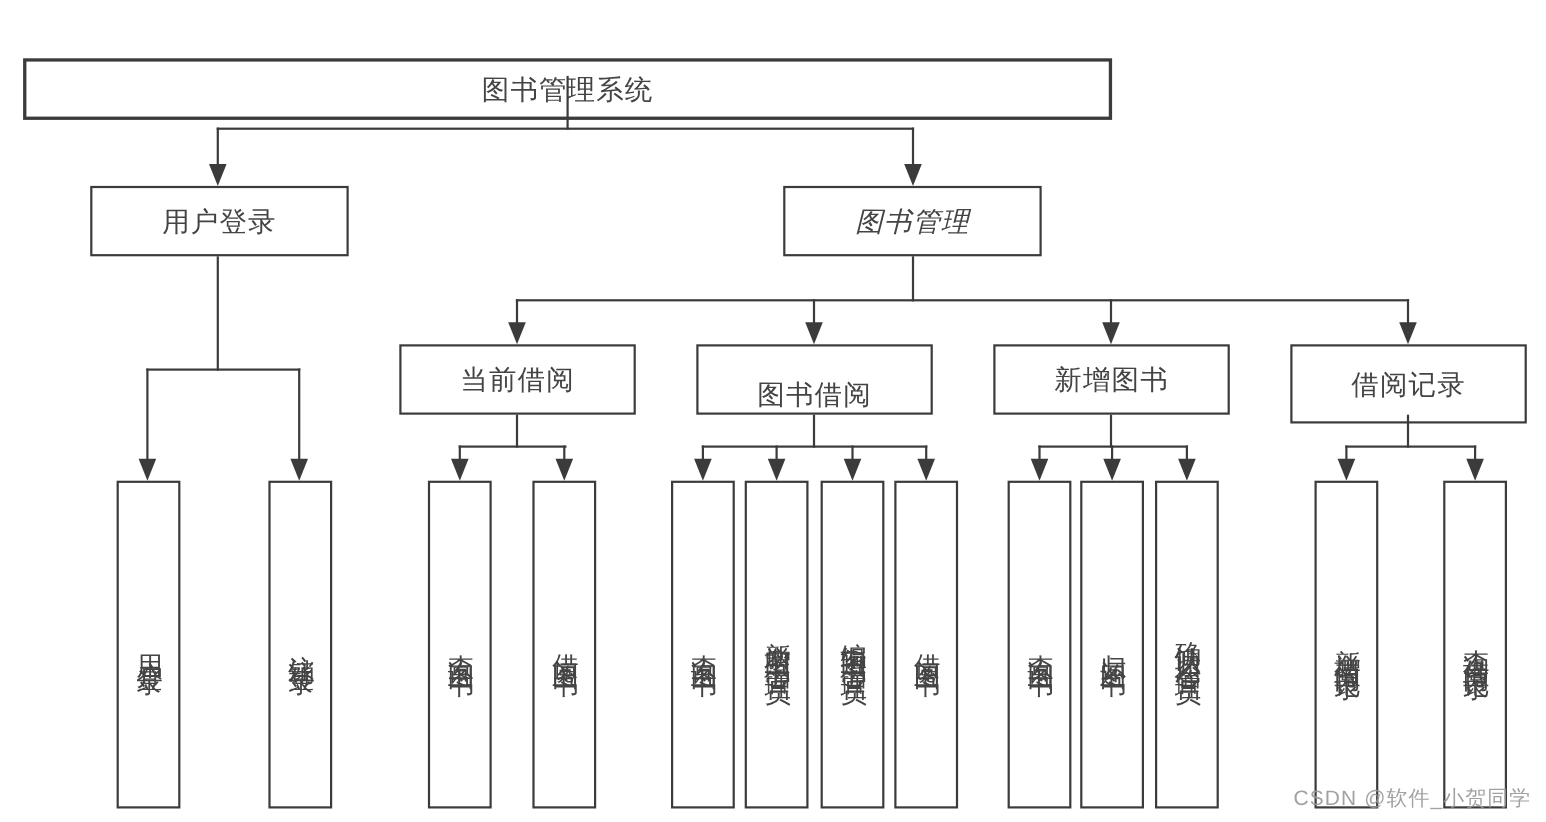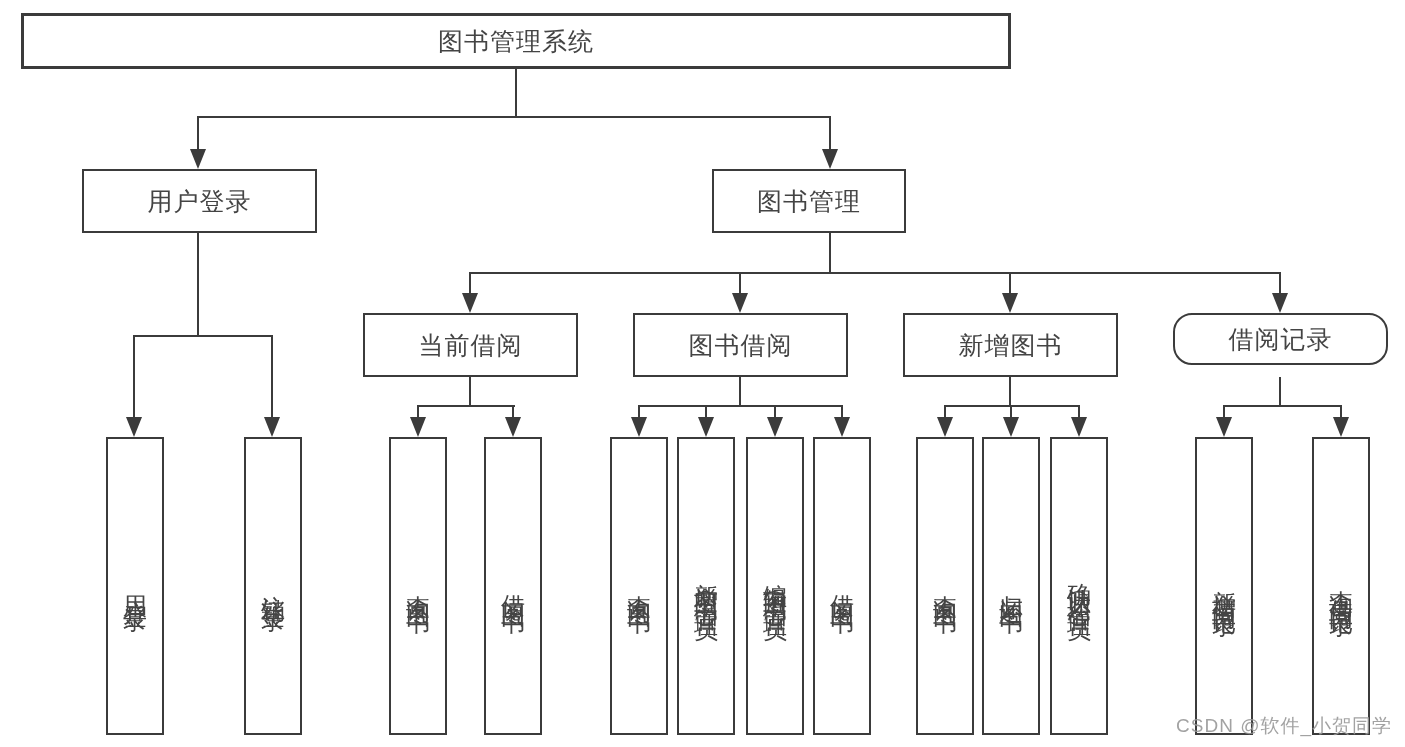--- a/index.html
+++ b/index.html
@@ -6,21 +6,21 @@
   .stage {
     position:relative; width:1405px; height:747px; background:#ffffff;
     font-family:"Liberation Sans","DejaVu Sans",sans-serif;
     color:#444444; overflow:hidden;
   }
   .box {
     position:absolute; box-sizing:border-box;
     border:2px solid #3b3b3b; background:#ffffff;
     display:flex; align-items:center; justify-content:center;
   }
-  .rootbox { border-width:3px; }
+  .rootbox { border-width:3px;margin-top:40px; }
   .hbox { font-size:25px; font-weight:500; letter-spacing:1px; }
   .leaf span {
     writing-mode:vertical-rl; text-orientation:mixed;
     font-size:24px; font-weight:500; letter-spacing:5px; line-height:1;
   }
   .vl { position:absolute; width:2px; background:#3b3b3b; }
   .hl { position:absolute; height:2px; background:#3b3b3b; }
   .ah {
     position:absolute; width:0; height:0;
     border-left:8px solid transparent; border-right:8px solid transparent;
@@ -44,21 +44,21 @@
   <div class="vl" style="left:515px; top:69px; height:49px;"></div>
   <div class="hl" style="left:197px; top:116px; width:634px;"></div>
   <div class="vl" style="left:197px; top:116px; height:35px;"></div>
   <div class="ah" style="left:190px; top:149px;"></div>
   <div class="vl" style="left:829px; top:116px; height:35px;"></div>
   <div class="ah" style="left:822px; top:149px;"></div>
 
   <div class="box hbox" style="left:82px; top:169px; width:235px; height:64px;">
     <span>用户登录</span>
   </div>
-  <div class="box hbox" style="left:712px; top:169px; width:194px; height:64px;">
+  <div class="box hbox" style="left:712px; top:169px; width:235px; height:64px;font-style:italic;">
     <span>图书管理</span>
   </div>
 
   <div class="vl" style="left:197px; top:233px; height:104px;"></div>
   <div class="hl" style="left:133px; top:335px; width:140px;"></div>
   <div class="vl" style="left:133px; top:335px; height:84px;"></div>
   <div class="ah" style="left:126px; top:417px;"></div>
   <div class="vl" style="left:271px; top:335px; height:84px;"></div>
   <div class="ah" style="left:264px; top:417px;"></div>
 
@@ -69,27 +69,27 @@
   <div class="vl" style="left:739px; top:272px; height:23px;"></div>
   <div class="ah" style="left:732px; top:293px;"></div>
   <div class="vl" style="left:1009px; top:272px; height:23px;"></div>
   <div class="ah" style="left:1002px; top:293px;"></div>
   <div class="vl" style="left:1279px; top:272px; height:23px;"></div>
   <div class="ah" style="left:1272px; top:293px;"></div>
 
   <div class="box hbox" style="left:363px; top:313px; width:215px; height:64px;">
     <span>当前借阅</span>
   </div>
-  <div class="box hbox" style="left:633px; top:313px; width:215px; height:64px;">
+  <div class="box hbox" style="left:633px; top:313px; width:215px; height:64px;align-items:flex-end;">
     <span>图书借阅</span>
   </div>
   <div class="box hbox" style="left:903px; top:313px; width:215px; height:64px;">
     <span>新增图书</span>
   </div>
-  <div class="box hbox" style="left:1173px; top:313px; width:215px; height:52px;border-radius:19px;">
+  <div class="box hbox" style="left:1173px; top:313px; width:215px; height:72px;">
     <span>借阅记录</span>
   </div>
 
   <div class="vl" style="left:469px; top:377px; height:30px;"></div>
   <div class="hl" style="left:417px; top:405px; width:98px;"></div>
   <div class="vl" style="left:417px; top:405px; height:14px;"></div>
   <div class="ah" style="left:410px; top:417px;"></div>
   <div class="vl" style="left:512px; top:405px; height:14px;"></div>
   <div class="ah" style="left:505px; top:417px;"></div>
 

